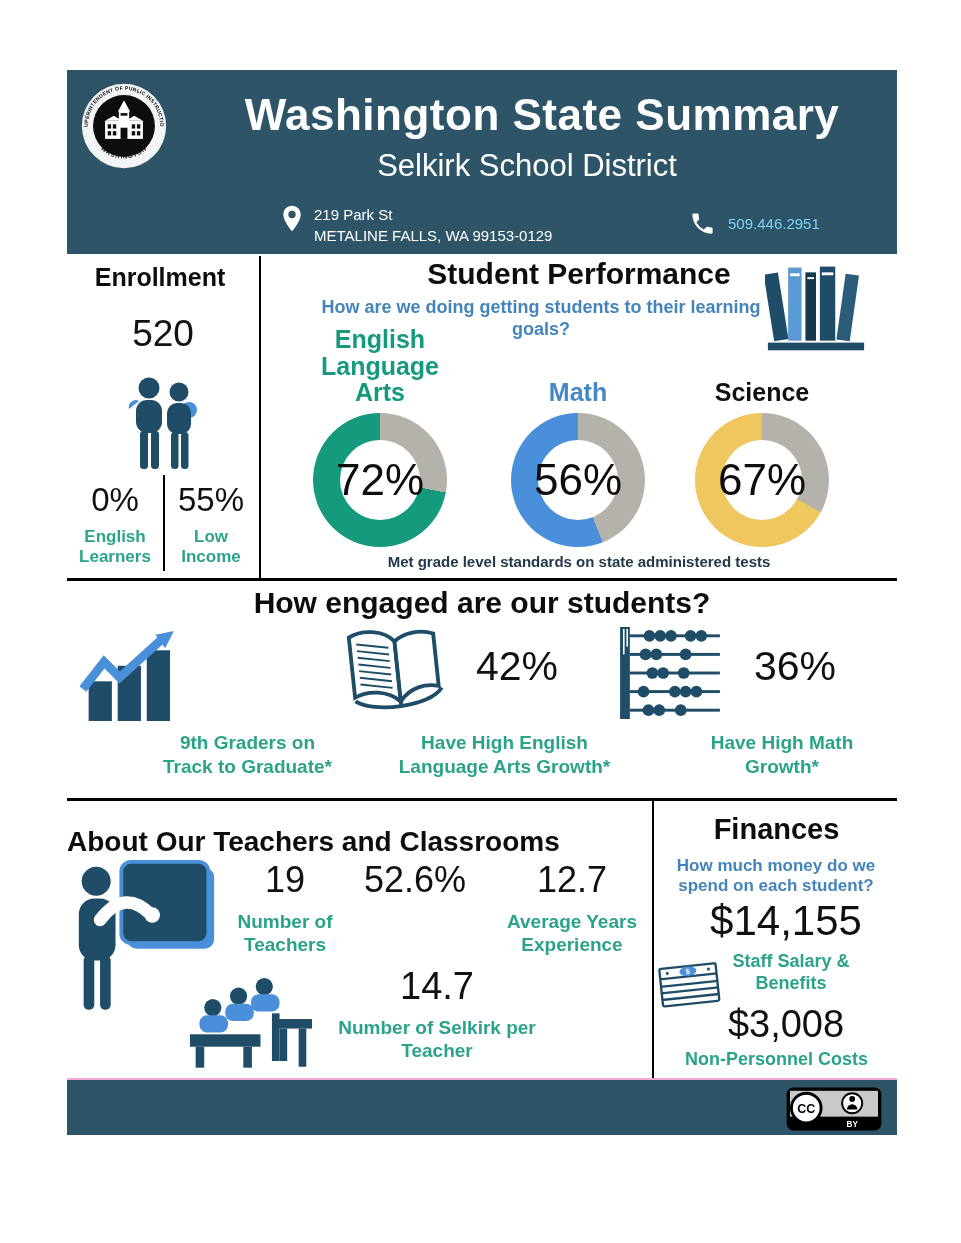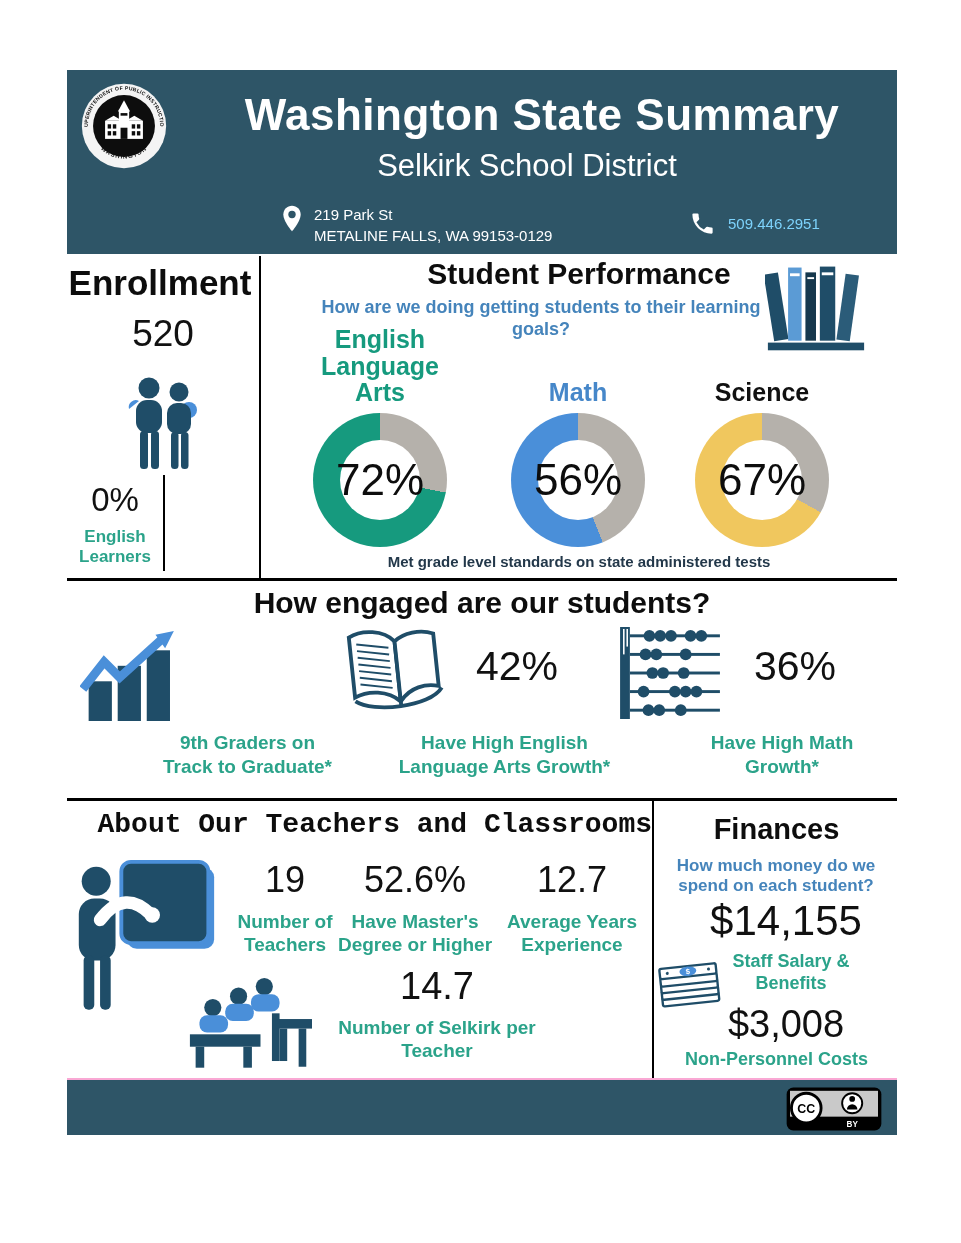--- a/index.html
+++ b/index.html
@@ -32,21 +32,21 @@
   .vline-1{left:259px;top:256px;height:322px;}
   .vline-2{left:652px;top:801px;height:277px;}
   .hline{position:absolute;left:67px;width:830px;height:3px;background:#000;}
   .hline-1{top:578px;}
   .hline-2{top:798px;}
 
   .sec-title{font-weight:bold;color:#0d0d0d;}
 
   
   .enrollment{position:absolute;left:67px;top:253px;width:192px;height:325px;}
-  .enr-title{position:absolute;top:10px;left:0;right:6px;text-align:center;font-size:35px;}
+  .enr-title{position:absolute;top:10px;left:0;right:6px;text-align:center;font-size:25px;}
   .enr-total{position:absolute;top:60px;left:0;right:0;text-align:center;font-size:37px;}
   .enr-icon{position:absolute;left:60px;top:124px;}
   .enr-divider{position:absolute;left:96px;top:222px;height:96px;width:2px;background:#000;}
   .enr-stats{position:absolute;left:0;top:228px;width:100%;display:flex;}
   .enr-stat{width:50%;text-align:center;}
   .enr-stat .v{font-size:33px;}
   .enr-stat .l{font-size:17px;font-weight:bold;color:var(--green);line-height:1.15;margin-top:8px;}
 
   
   .performance{position:absolute;left:261px;top:253px;width:636px;height:325px;}
@@ -73,21 +73,21 @@
   .eng-icon-book{position:absolute;left:273px;top:40px;}
   .eng-icon-abacus{position:absolute;left:553px;top:46px;}
   .eng-val{position:absolute;top:62px;width:130px;text-align:center;font-size:41px;}
   .ev-2{left:385px;} .ev-3{left:663px;}
   .eng-label{position:absolute;top:150px;text-align:center;font-size:19px;font-weight:bold;
              color:var(--green);line-height:1.25;}
   .el-1{left:93px;width:175px;} .el-2{left:330px;width:215px;} .el-3{left:635px;width:160px;}
 
   
   .teachers{position:absolute;left:67px;top:801px;width:585px;height:277px;}
-  .tea-title{position:absolute;top:8px;left:0;width:100%;text-align:right;font-size:28px;font-family:Liberation Mono, monospace;}
+  .tea-title{position:absolute;top:25px;left:0;width:100%;text-align:left;font-size:28px;}
   .tea-icon{position:absolute;left:6px;top:56px;}
   .tea-stat{position:absolute;top:58px;text-align:center;}
   .ts-1{left:158px;width:120px;} .ts-2{left:263px;width:170px;} .ts-3{left:430px;width:150px;}
   .tea-stat .v{font-size:36px;}
   .tea-stat .l{margin-top:10px;font-size:19px;font-weight:bold;color:var(--green);line-height:1.2;}
   .tea-students-icon{position:absolute;left:121px;top:170px;}
   .tea-ratio-v{position:absolute;left:300px;top:164px;width:140px;text-align:center;font-size:38px;}
   .tea-ratio-l{position:absolute;left:245px;top:216px;width:250px;text-align:center;font-size:19px;
                font-weight:bold;color:var(--green);line-height:1.2;}
 
@@ -186,20 +186,24 @@
         <rect x="44" y="55" width="7.5" height="37" rx="3.5"></rect>
         <rect x="54" y="55" width="7.5" height="37" rx="3.5"></rect>
       </g>
     </svg>
     <div class="enr-divider"></div>
     <div class="enr-stats">
       <div class="enr-stat">
         <div class="v">0%</div>
         <div class="l">English Learners</div>
       </div>
+      <div class="enr-stat">
+        <div class="v">55%</div>
+        <div class="l">Low Income</div>
+      </div>
     </div>
   </section>
 
   <div class="vline vline-1"></div>
 
   <section class="performance">
     <div class="sec-title perf-title">Student Performance</div>
     <div class="perf-sub">How are we doing getting students to their learning goals?</div>
     <svg class="perf-books" width="102" height="92" viewBox="0 0 106 94">
       <rect x="4" y="12" width="15" height="70" fill="var(--navy)" transform="rotate(-9 11 47)"></rect>
@@ -328,21 +332,20 @@
       <path d="M28,64 C46,40 64,42 80,58" fill="none" stroke="#fff" stroke-width="13" stroke-linecap="round"></path>
       <circle cx="82" cy="59" r="8" fill="#fff"></circle>
     </svg>
 
     <div class="tea-stat ts-1">
       <div class="v">19</div>
       <div class="l">Number of Teachers</div>
     </div>
     <div class="tea-stat ts-2">
       <div class="v">52.6%</div>
-      <div class="l">Have Master's Degree or Higher</div>
     </div>
     <div class="tea-stat ts-3">
       <div class="v">12.7</div>
       <div class="l">Average Years Experience</div>
     </div>
 
     <svg class="tea-students-icon" width="124" height="98" viewBox="0 0 130 102">
       <g fill="var(--navy)">
         <circle cx="80" cy="16" r="9"></circle>
         <circle cx="53" cy="26" r="9"></circle>

